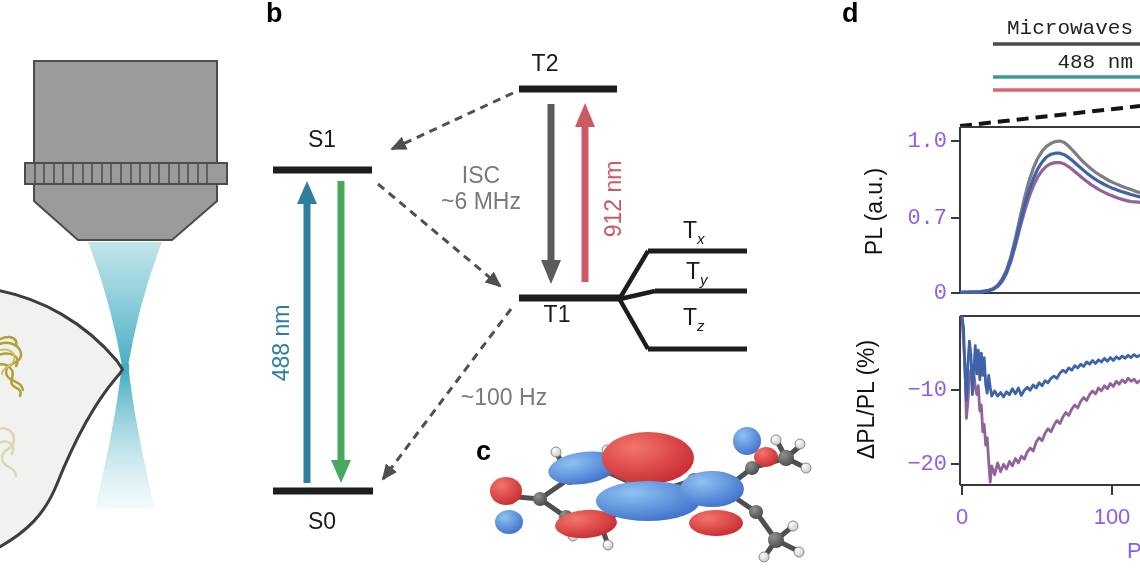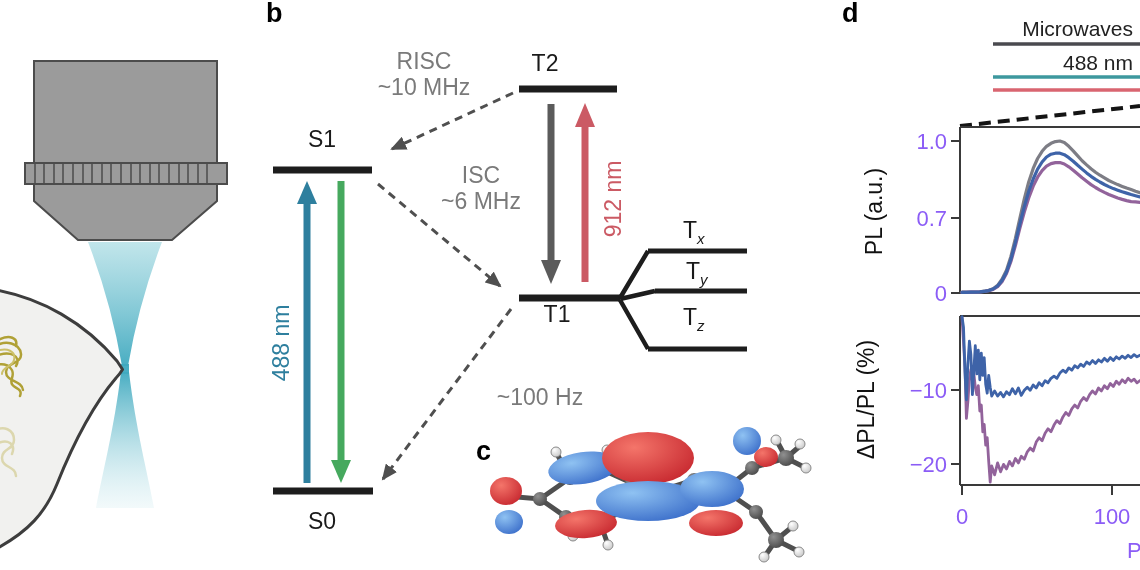--- a/index.html
+++ b/index.html
@@ -3,21 +3,21 @@
 <meta charset="utf-8">
 <style>
   html,body{margin:0;padding:0;background:#fff;}
   #fig{position:relative;width:1140px;height:570px;background:#fff;overflow:hidden;
        font-family:"Liberation Sans","DejaVu Sans",sans-serif;}
   .abs{position:absolute;}
   .pletter{font-weight:bold;font-size:27px;color:#000;}
   .lvl{font-size:23px;color:#1a1a1a;text-align:center;}
   .rate{font-size:23px;color:#7a7a7a;text-align:center;line-height:26px;}
   .ctr{text-align:center;}
-  .rgt{text-align:right;}
+  .rgt{text-align:right;font-family:Liberation Mono, monospace;}
   .rot{transform:rotate(-90deg);transform-origin:center center;}
   .tick{font-size:22px;color:#8b5cf6;}
   .axlab{font-size:23px;color:#111;}
   sub.sv{font-style:italic;font-size:15px;}
   svg{display:block;}
 </style>
 </head>
 <body>
 
 <div id="fig">
@@ -200,29 +200,25 @@
   <div class="abs pletter" style="left:842px;top:-2px">d</div>
 
   <div class="abs lvl ctr" style="left:292px;top:126px;width:60px">S1</div>
   <div class="abs lvl ctr" style="left:292px;top:508px;width:60px">S0</div>
   <div class="abs lvl ctr" style="left:515px;top:50px;width:60px">T2</div>
   <div class="abs lvl ctr" style="left:527px;top:301px;width:60px">T1</div>
   <div class="abs lvl" style="left:683px;top:217px"><span>T</span><sub class="sv">x</sub></div>
   <div class="abs lvl" style="left:686px;top:258px"><span>T</span><sub class="sv">y</sub></div>
   <div class="abs lvl" style="left:683px;top:304px"><span>T</span><sub class="sv">z</sub></div>
 
-  <div class="abs rate" style="left:344px;top:48px;width:160px">
-    <div>RISC</div>
-      <div>~10 MHz</div>
-  </div>
   <div class="abs rate" style="left:401px;top:162px;width:160px">
     <div>ISC</div>
       <div>~6 MHz</div>
   </div>
-  <div class="abs rate" style="left:460px;top:384px;width:160px">~100 Hz</div>
+  <div class="abs rate" style="left:424px;top:384px;width:160px">~100 Hz</div>
   <div class="abs rate rot" style="left:221px;top:330px;width:120px;color:#2e7f9e">488 nm</div>
   <div class="abs rate rot" style="left:553px;top:186px;width:120px;color:#cb5a64">912 nm</div>
 
   <div class="abs rgt" style="left:990px;top:17px;width:143px;font-size:21px;color:#222">Microwaves</div>
   <div class="abs rgt" style="left:990px;top:51px;width:143px;font-size:21px;color:#222">488 nm</div>
 
   <div class="abs axlab rot ctr" style="left:804px;top:198px;width:140px">PL (a.u.)</div>
   <div class="abs axlab rot ctr" style="left:781px;top:386px;width:170px">ΔPL/PL (%)</div>
   <div class="abs tick rgt" style="left:887px;top:129px;width:60px">1.0</div>
   <div class="abs tick rgt" style="left:887px;top:206px;width:60px">0.7</div>

